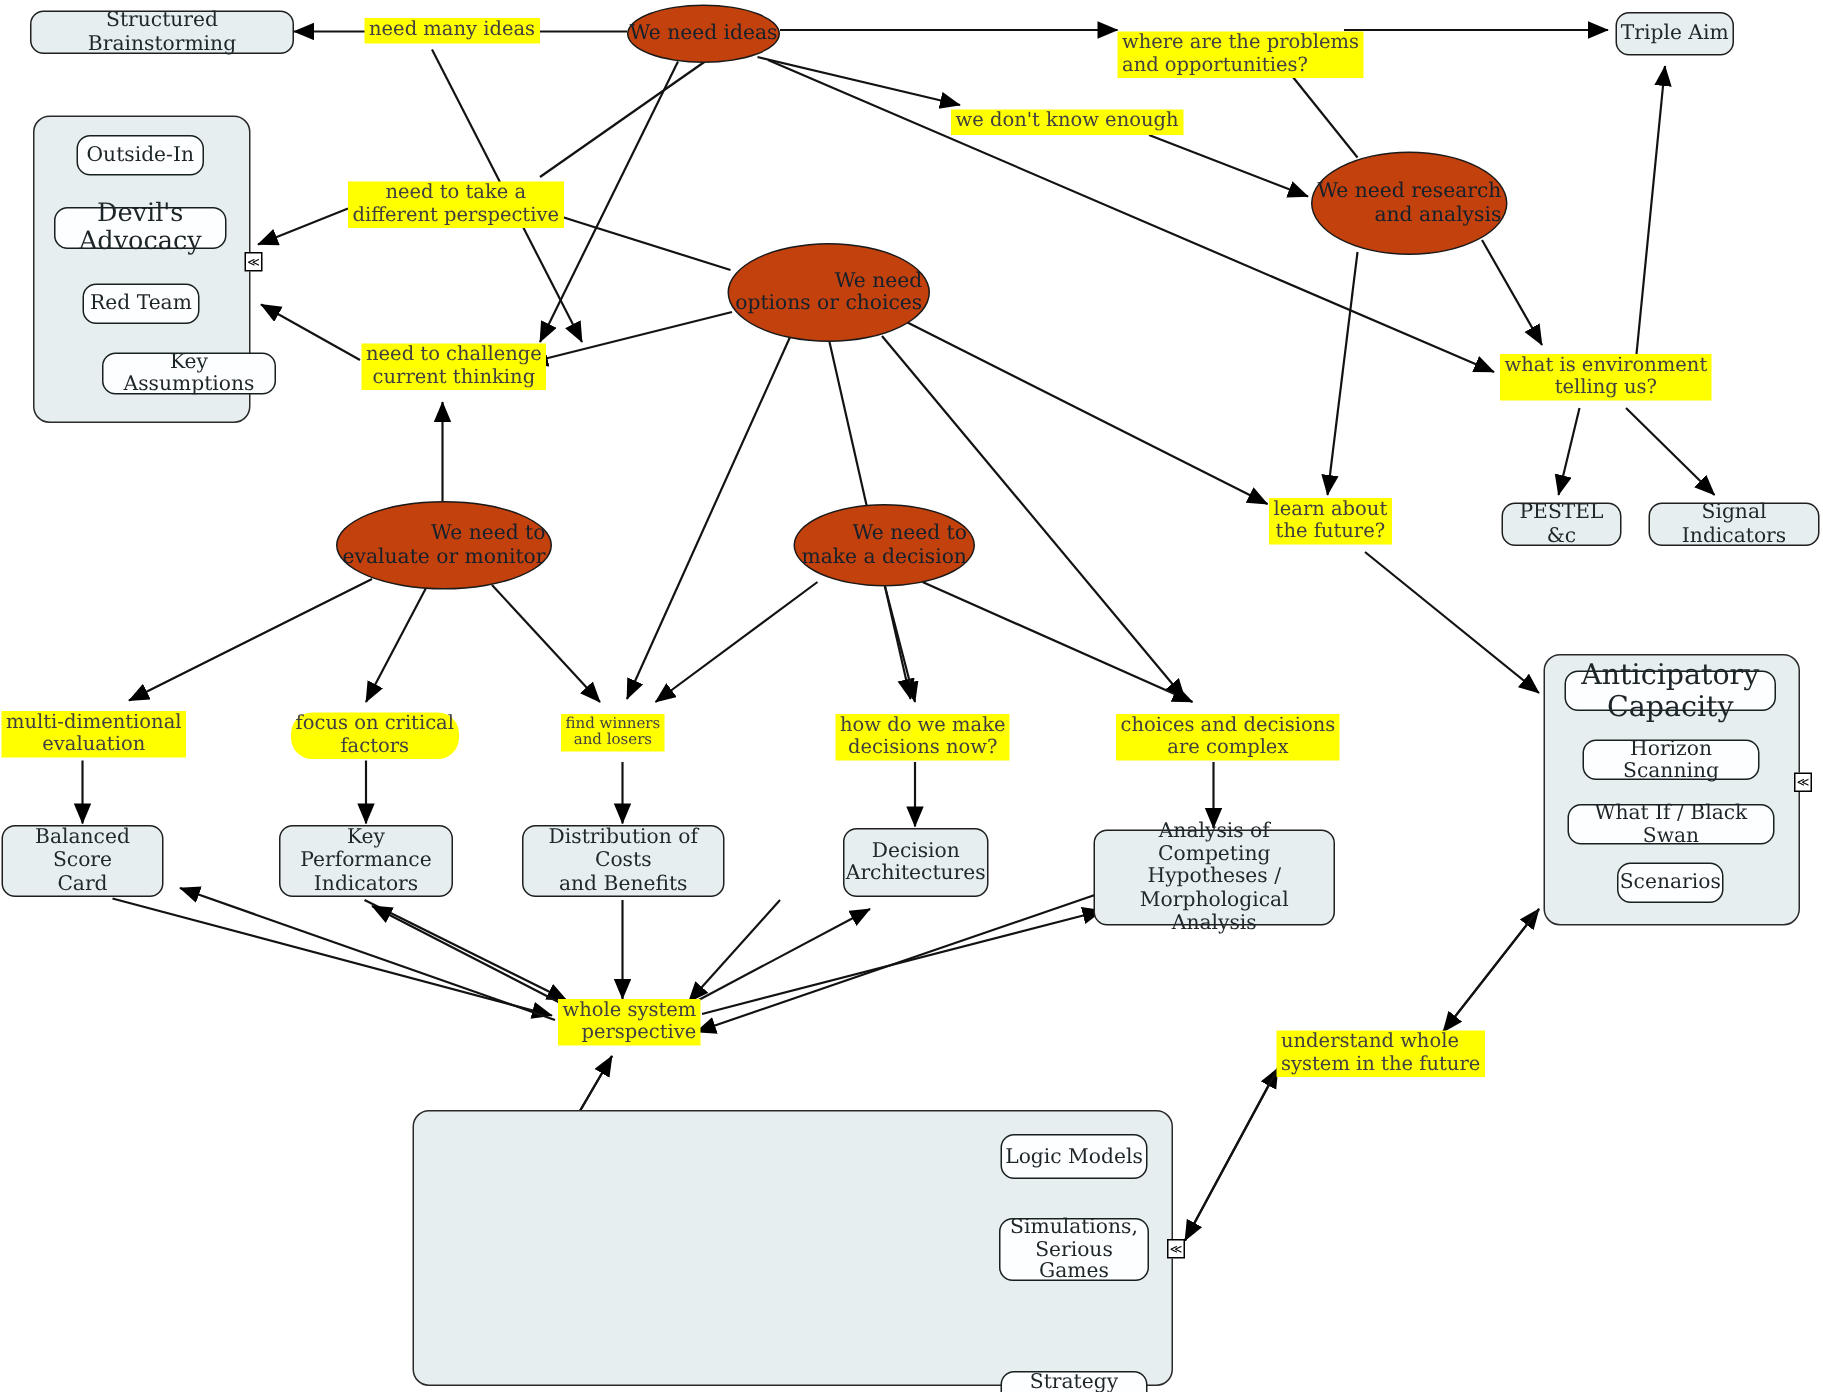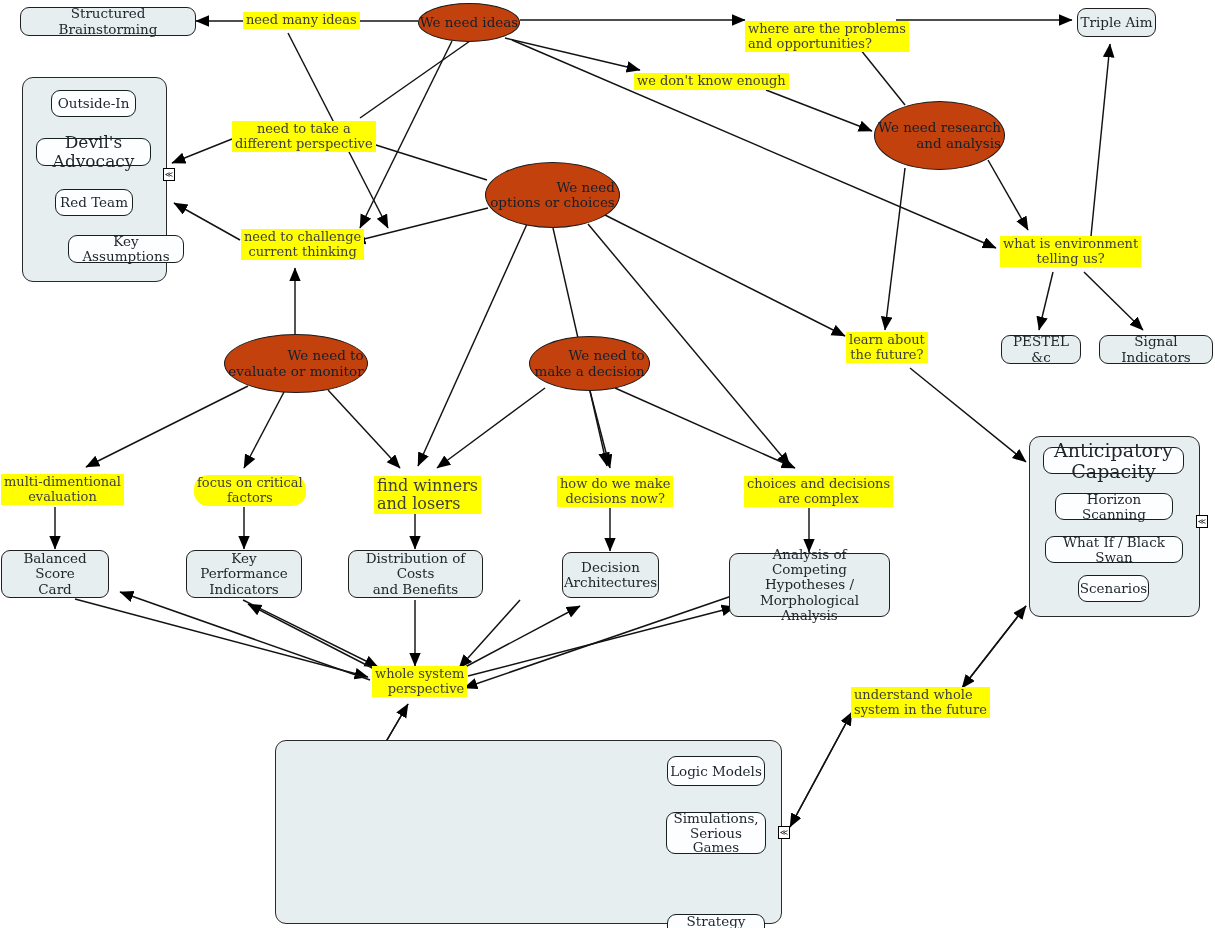--- a/index.html
+++ b/index.html
@@ -169,21 +169,21 @@
 
   <div class="node label" style="left:846px;top:332px;font-size:13px;text-align:center;">learn about
 the future?</div>
 
   <div class="node label" style="left:1px;top:474px;font-size:13px;text-align:center;">multi-dimentional
 evaluation</div>
 
   <div class="node label" style="left:194px;top:475px;font-size:13px;text-align:center;border-radius:14px;">focus on critical
 factors</div>
 
-  <div class="node label" style="left:374px;top:476px;font-size:16px;text-align:left;">find winners
+  <div class="node label" style="left:374px;top:476px;font-size:10px;text-align:center;">find winners
 and losers</div>
 
   <div class="node label" style="left:557px;top:476px;font-size:13px;text-align:center;">how do we make
 decisions now?</div>
 
   <div class="node label" style="left:744px;top:476px;font-size:13px;text-align:center;">choices and decisions
 are complex</div>
 
   <div class="node label" style="left:372px;top:666px;font-size:13px;text-align:right;">whole system
 perspective</div>

